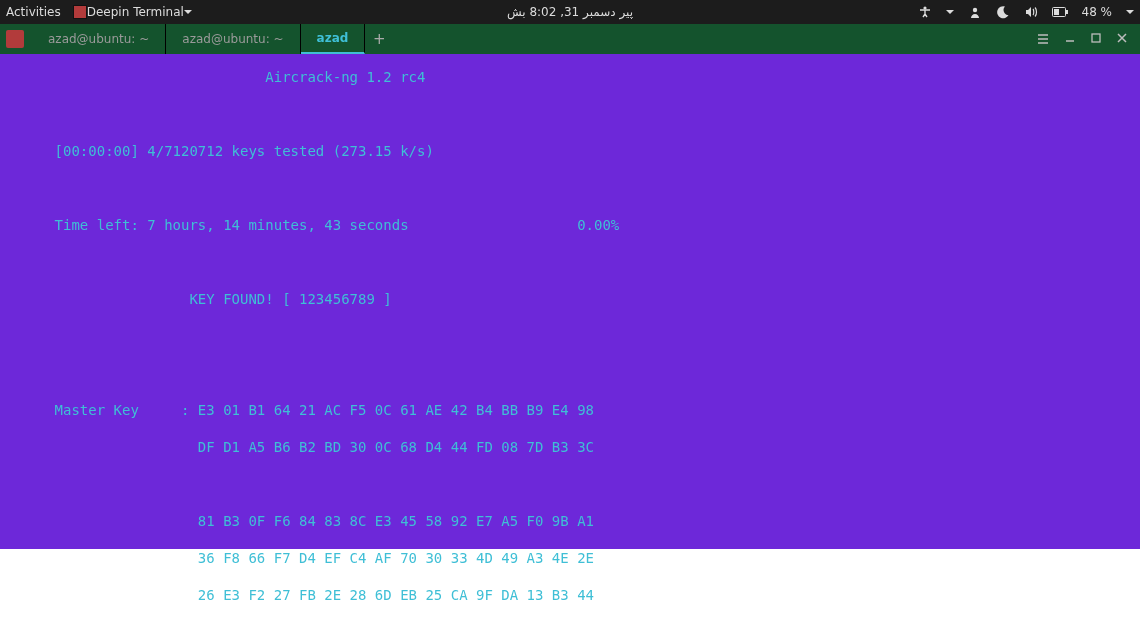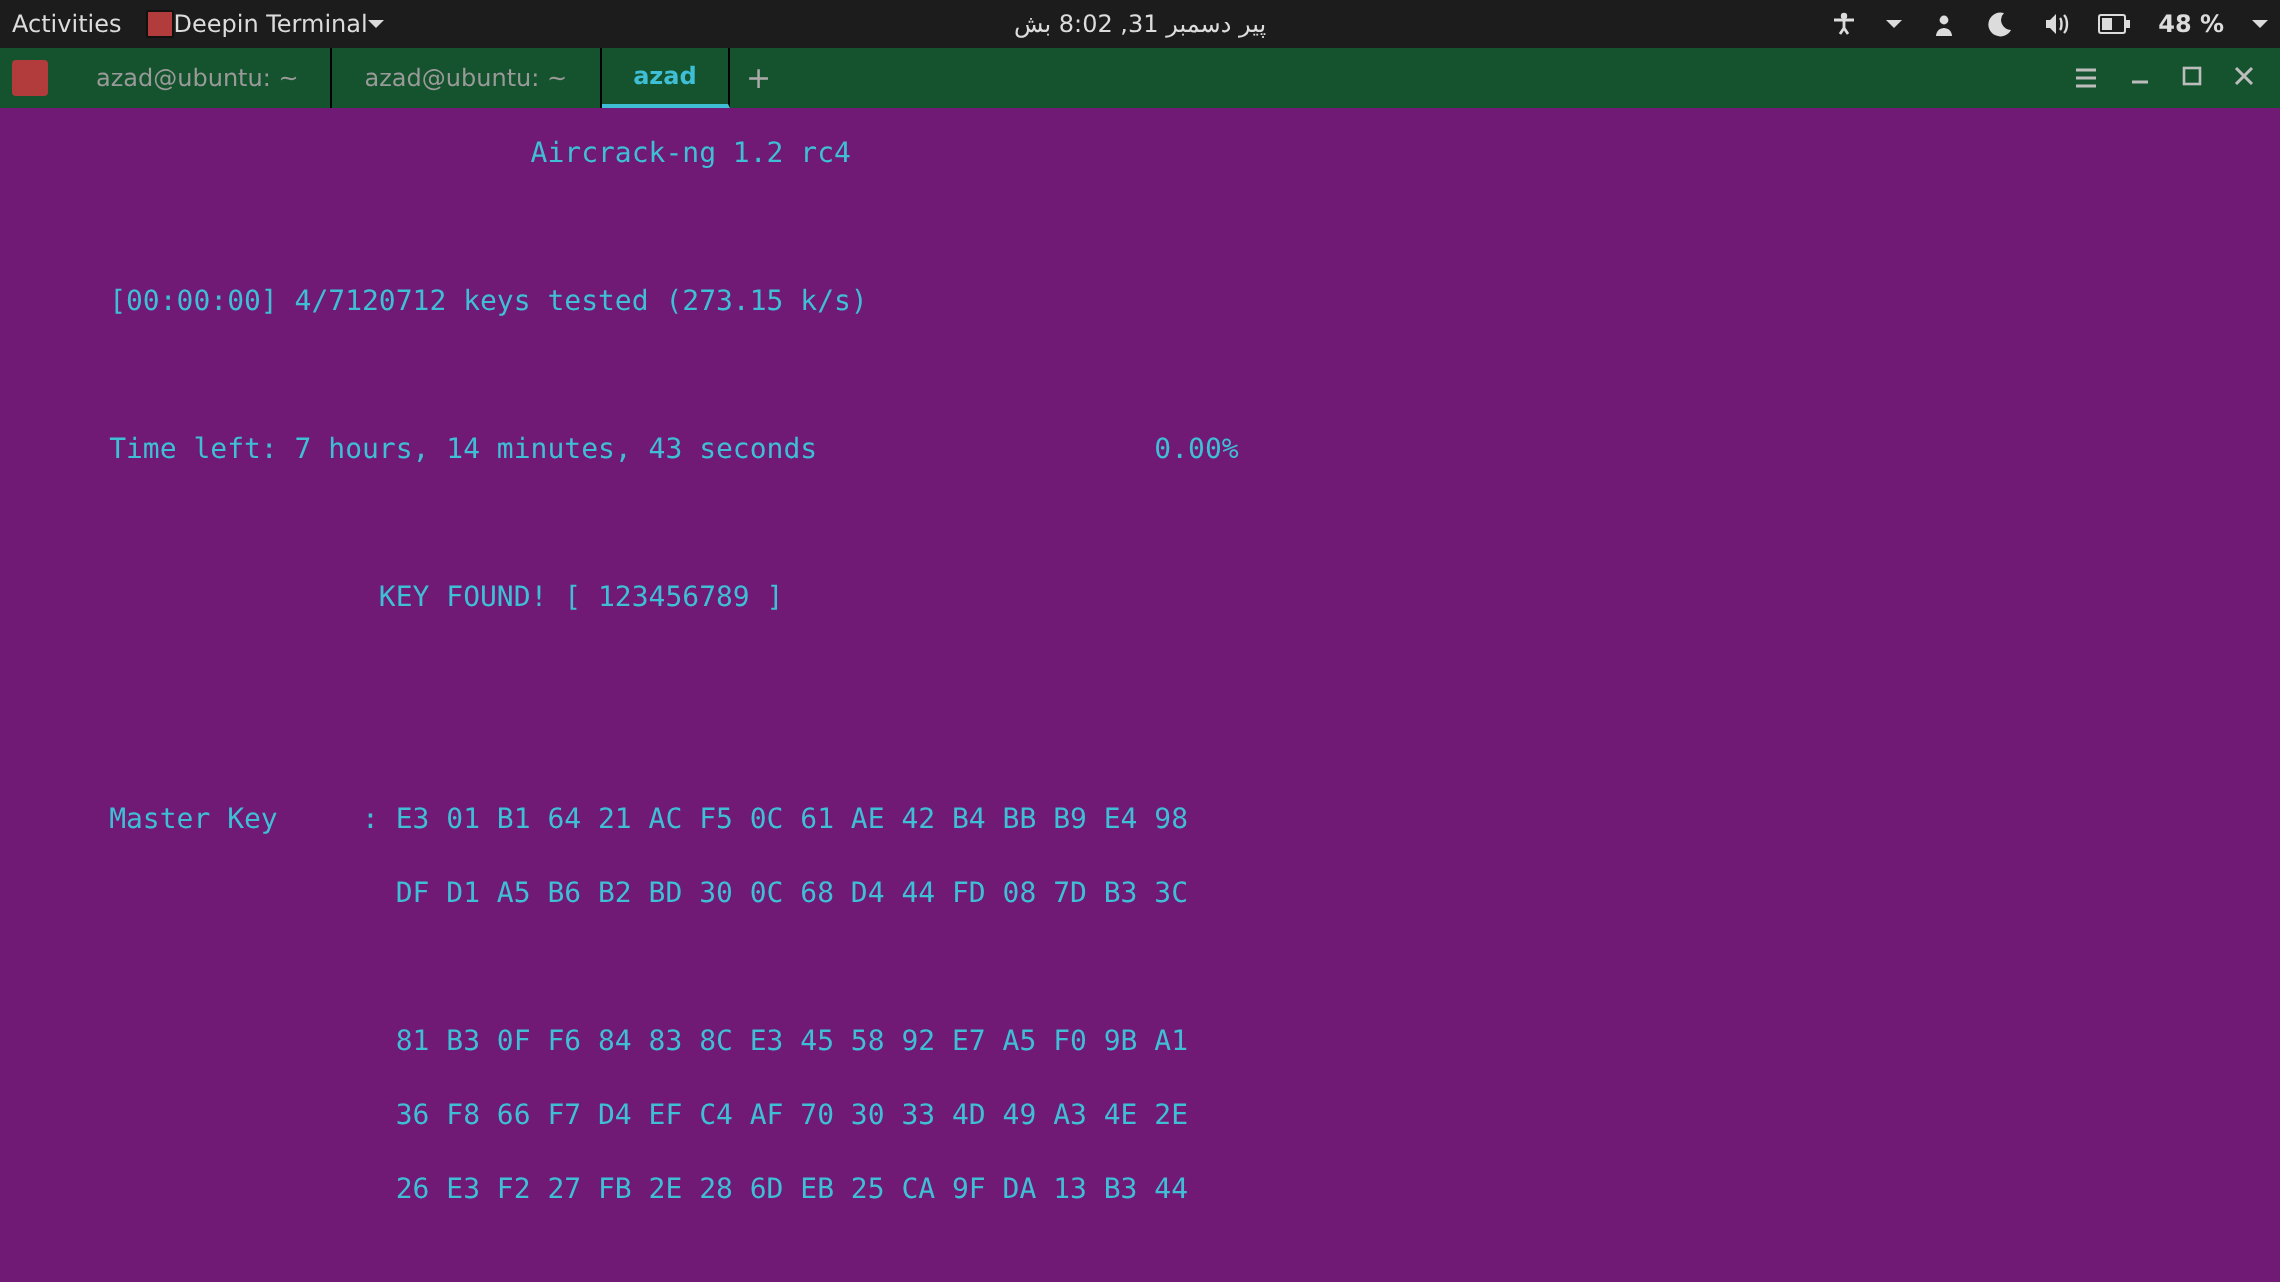--- a/index.html
+++ b/index.html
@@ -5,41 +5,41 @@
 * { margin: 0; padding: 0; box-sizing: border-box; }
 body {
   width: 1140px;
   height: 641px;
   background: #fff;
   font-family: "DejaVu Sans", "Ubuntu", sans-serif;
   overflow: hidden;
 }
 .desktop {
   width: 1140px;
-  height: 641px;
+  height: 549px;
   background: #000;
   position: relative;
 }
 .topbar {
   height: 24px;
   background: #1c1c1c;
   color: #dcdcdc;
   display: flex;
   align-items: center;
   font-size: 12px;
   position: relative;
   padding: 0 6px;
 }
 .topbar-left { display: flex; align-items: center; gap: 12px; }
 .topbar-center {
   position: absolute; left: 50%; transform: translateX(-50%);
 }
 .topbar-right {
   margin-left: auto;
-  display: flex; align-items: center; gap: 14px; font-weight: bold;
+  display: flex; align-items: center; gap: 14px;
 }
 .topbar .app-menu { display: flex; align-items: center; gap: 0; }
 .dropdown-tri {
   display:inline-block; width:0;height:0;
   border-left:4px solid transparent;border-right:4px solid transparent;border-top:4px solid #dcdcdc;
 }
 .term-icon {
   width:14px;height:14px;background:#b23b3b;border:1px solid #111;
 }
 .titlebar {
@@ -72,21 +72,21 @@
   width:28px;color:#aaa;cursor:pointer;font-size:15px;
 }
 .winctrls {
   margin-left:auto; display:flex; gap:14px; color:#bdbdbd; font-size:13px;
   padding-right:6px;
 }
 .winctrls span { cursor:pointer; }
 .terminal {
   position:absolute;
   top:54px; left:0; right:0; bottom:0;
-  background:#701a75;
+  background:#6d28d9;
   font-family: "DejaVu Sans Mono","Ubuntu Mono",monospace;
   font-size: 14px;
   line-height: 18.5px;
   padding: 14px 4px 4px 4px;
   color:#c0c0c0;
   white-space: pre;
 }
 .line { white-space: pre; }
 .cyan { color:#3fbfd6; }
 .icon { display:inline-flex; align-items:center; justify-content:center; }

